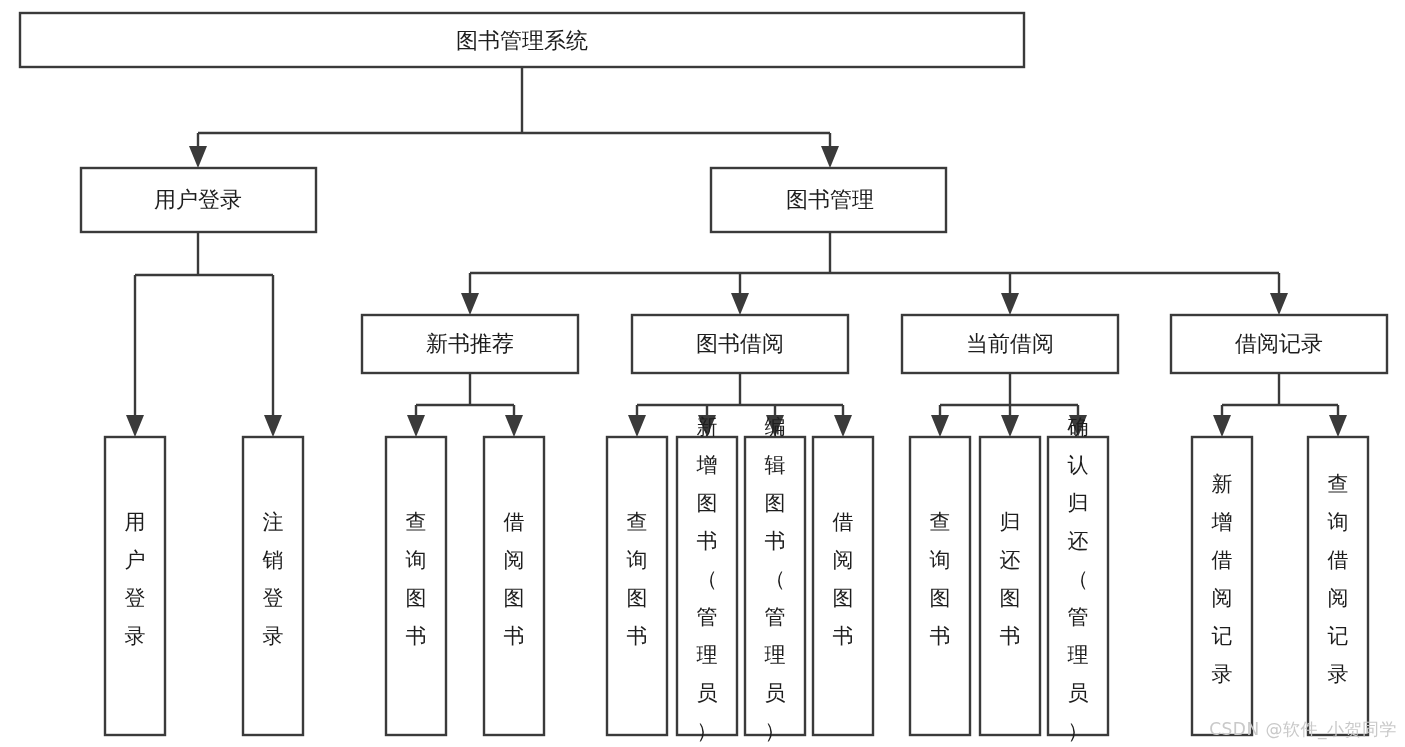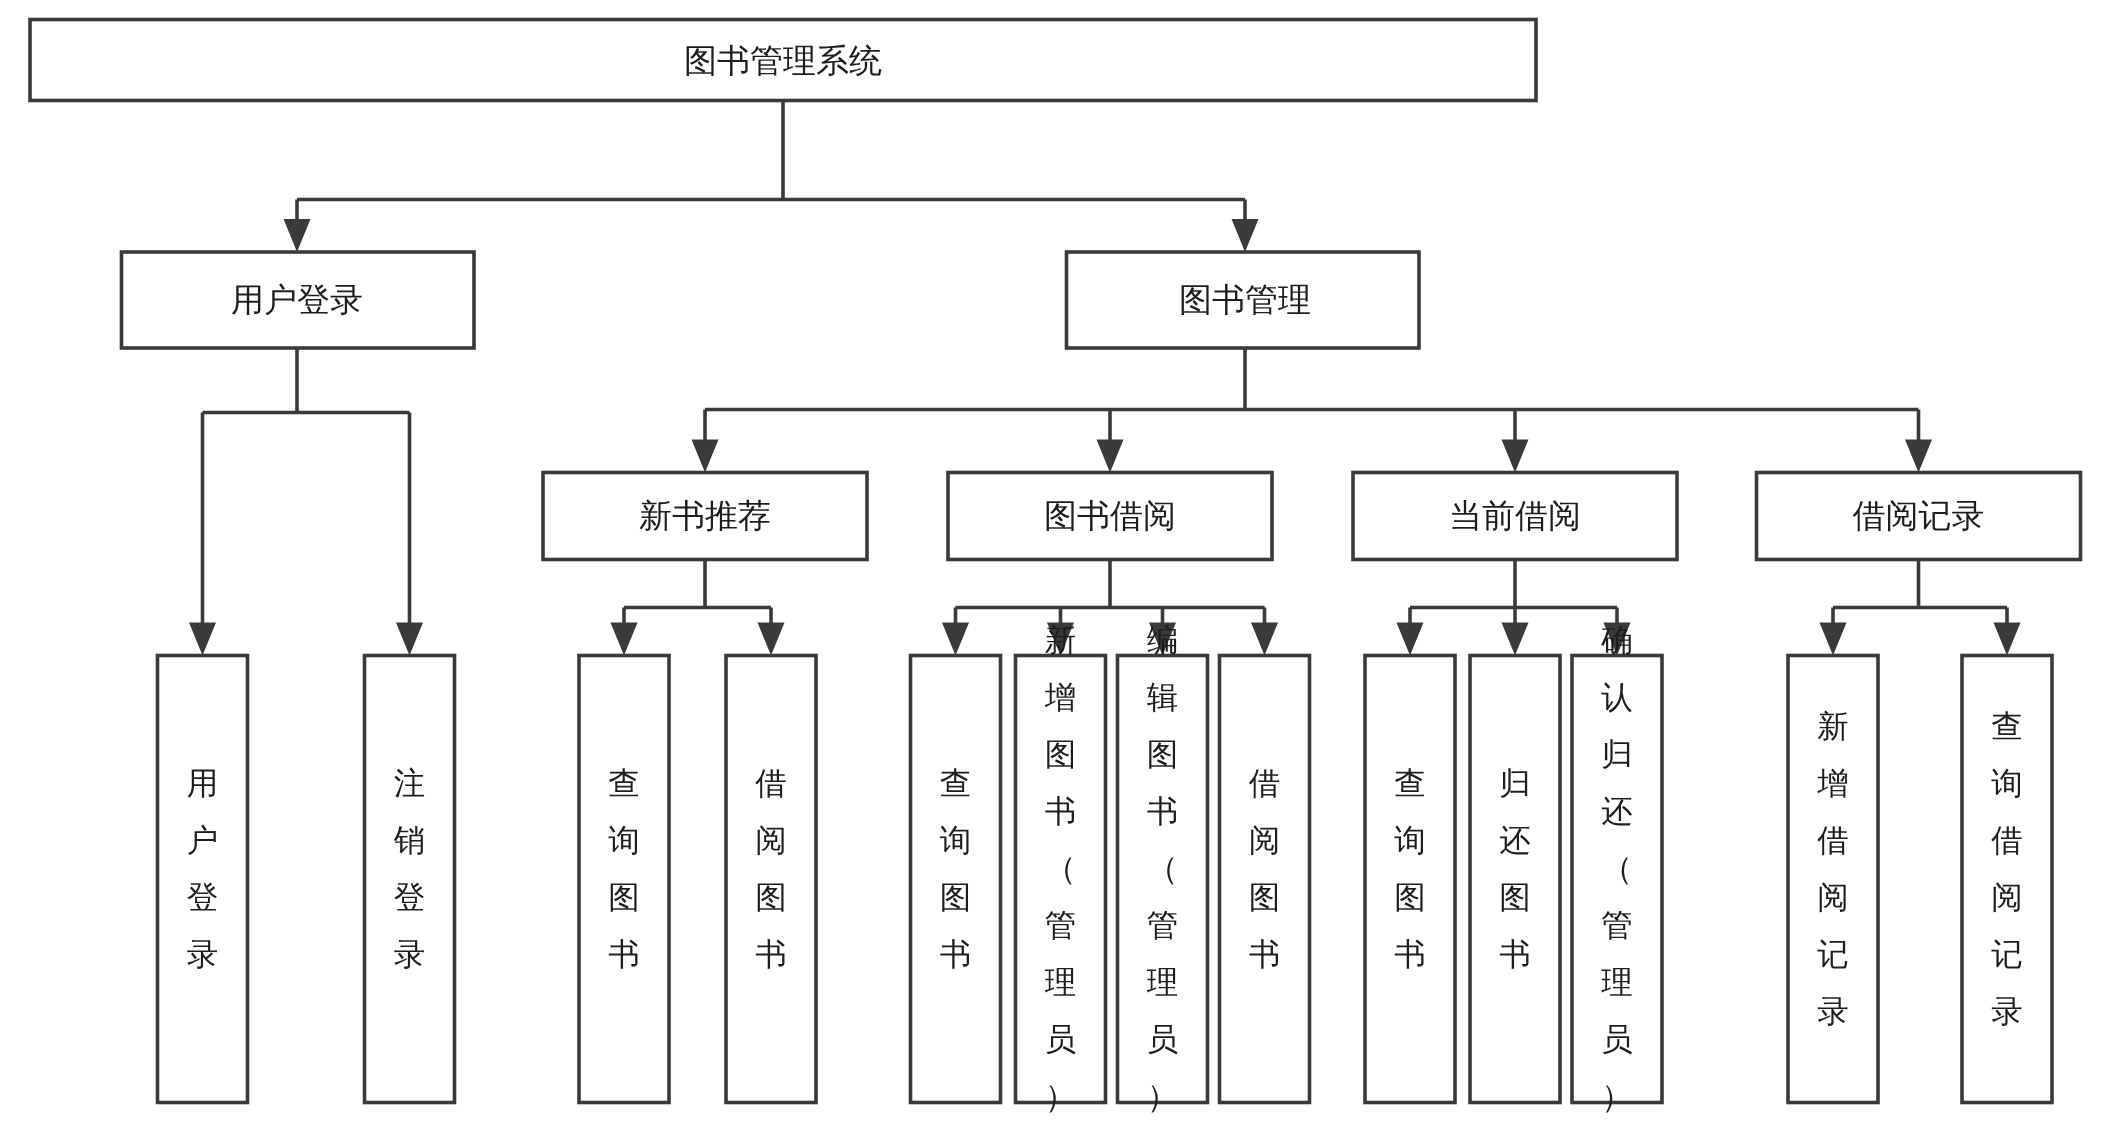--- a/index.html
+++ b/index.html
@@ -212,13 +212,14 @@
       <rect class="node-box" x="1192" y="437" width="60" height="298"></rect>
       <text class="node-label-v vtext" x="1222" y="491"><tspan x="1222" y="491">新</tspan><tspan x="1222" y="529">增</tspan><tspan x="1222" y="567">借</tspan><tspan x="1222" y="605">阅</tspan><tspan x="1222" y="643">记</tspan><tspan x="1222" y="681">录</tspan></text>
     </g>
     <g>
       <rect class="node-box" x="1308" y="437" width="60" height="298"></rect>
       <text class="node-label-v vtext" x="1338" y="491"><tspan x="1338" y="491">查</tspan><tspan x="1338" y="529">询</tspan><tspan x="1338" y="567">借</tspan><tspan x="1338" y="605">阅</tspan><tspan x="1338" y="643">记</tspan><tspan x="1338" y="681">录</tspan></text>
     </g>
 
   </svg>
 
+  <div class="watermark">CSDN @软件_小贺同学</div>
 </div>
 
 </body></html>

